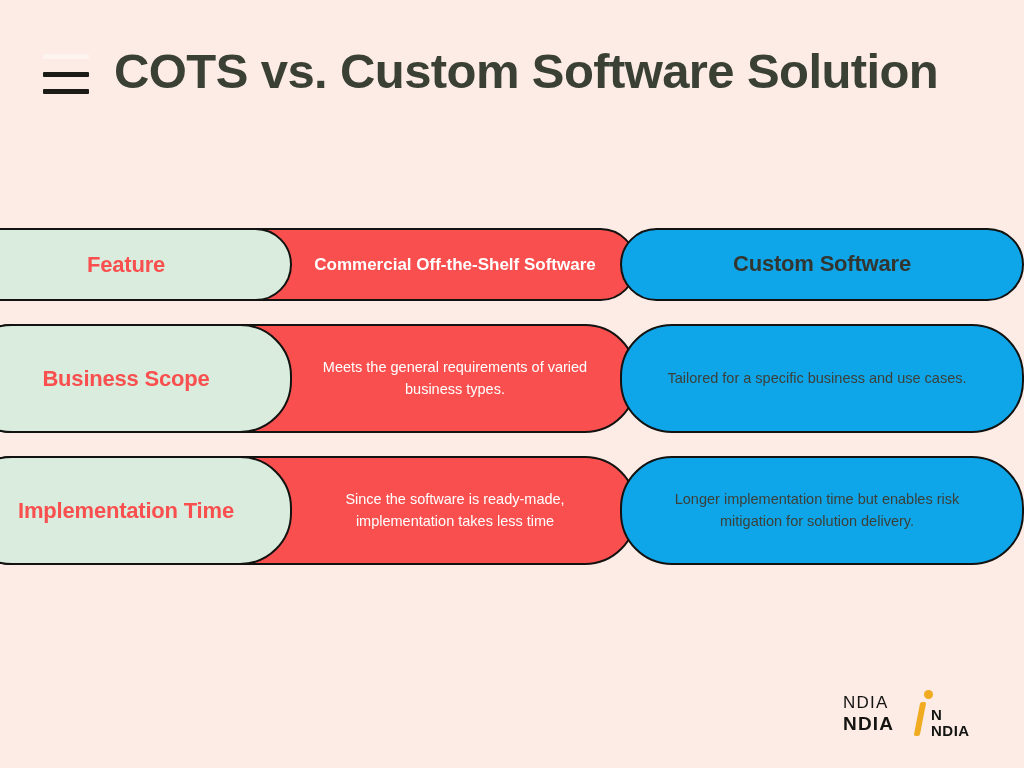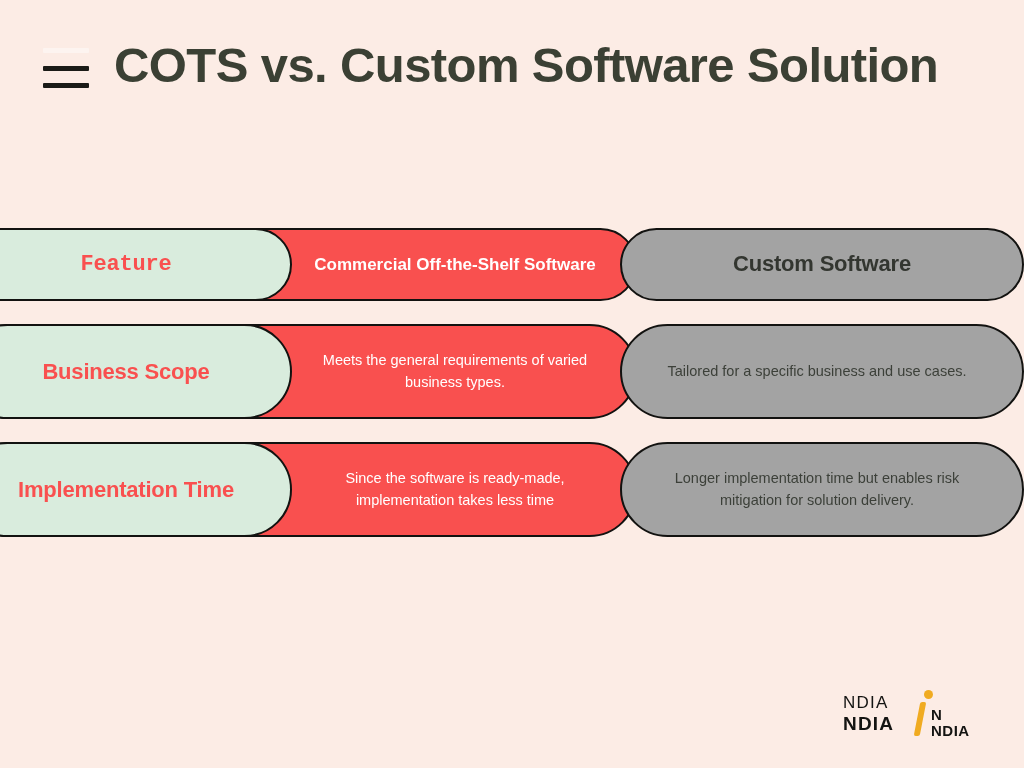--- a/index.html
+++ b/index.html
@@ -11,21 +11,21 @@
     height: 768px;
     background: #fcece5;
     font-family: "Liberation Sans", sans-serif;
     overflow: hidden;
     position: relative;
   }
 
   
   .header {
     position: absolute;
-    left: 0; top: 0;
+    left: 0; top: 6px;
     width: 1024px;
     height: 130px;
     display: flex;
     align-items: center;
   }
   .menu-icon {
     width: 46px;
     height: 40px;
     margin-left: 43px;
     margin-top: 6px;
@@ -58,21 +58,21 @@
     left: 0;
     top: 228px;
     width: 1024px;
   }
   .row {
     position: relative;
     width: 1024px;
     margin-bottom: 23px;
   }
   .row-h-head { height: 73px; }
-  .row-h-body { height: 95px; }
+  .row-h-body { height: 109px; }
 
   
   .cell.red {
     position: absolute;
     left: -40px;
     top: 0;
     width: 677px;
     height: 100%;
     background: #f9504f;
     border: 2.5px solid #121210;
@@ -96,21 +96,21 @@
     align-items: center;
     justify-content: center;
   }
   
   .cell.green {
     position: absolute;
     left: 620px;
     top: 0;
     width: 404px;
     height: 100%;
-    background: #a3a3a3;
+    background: #0ea5e9;
     border: 2.5px solid #121210;
     border-radius: 52px;
     box-sizing: border-box;
     z-index: 3;
     display: flex;
     align-items: center;
     justify-content: center;
   }
 
   
@@ -130,21 +130,21 @@
 
   .feature-label {
     color: #f9504f;
     font-weight: 800;
     font-size: 22px;
     line-height: 1.16;
     text-align: center;
     letter-spacing: -0.2px;
     padding: 0 14px;
   }
-  .feature-label.head { font-size: 22px; font-family: Liberation Mono, monospace; }
+  .feature-label.head { font-size: 22px; }
 
   .red-label {
     color: #ffffff;
     font-weight: 800;
     font-size: 17px;
     line-height: 1.25;
     text-align: center;
     padding: 0 6px;
   }
   .red-body {

